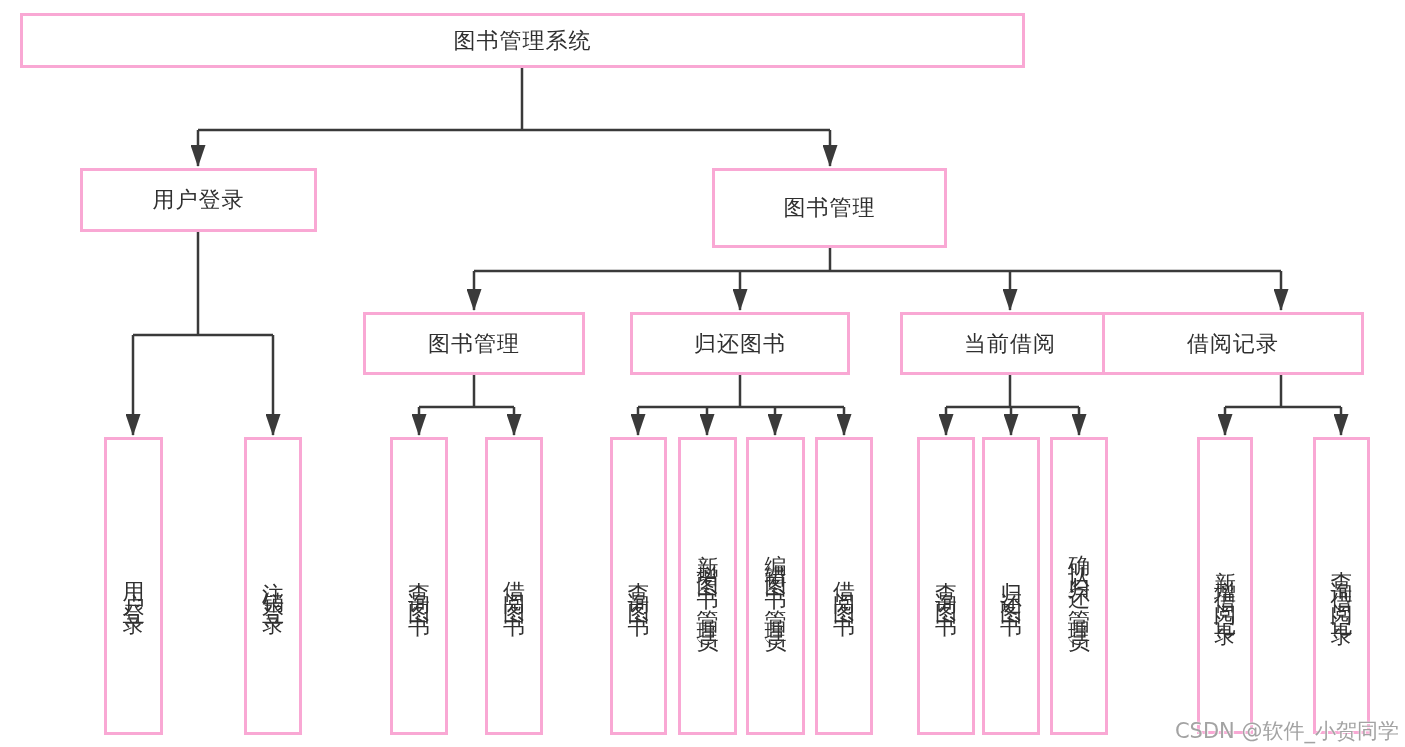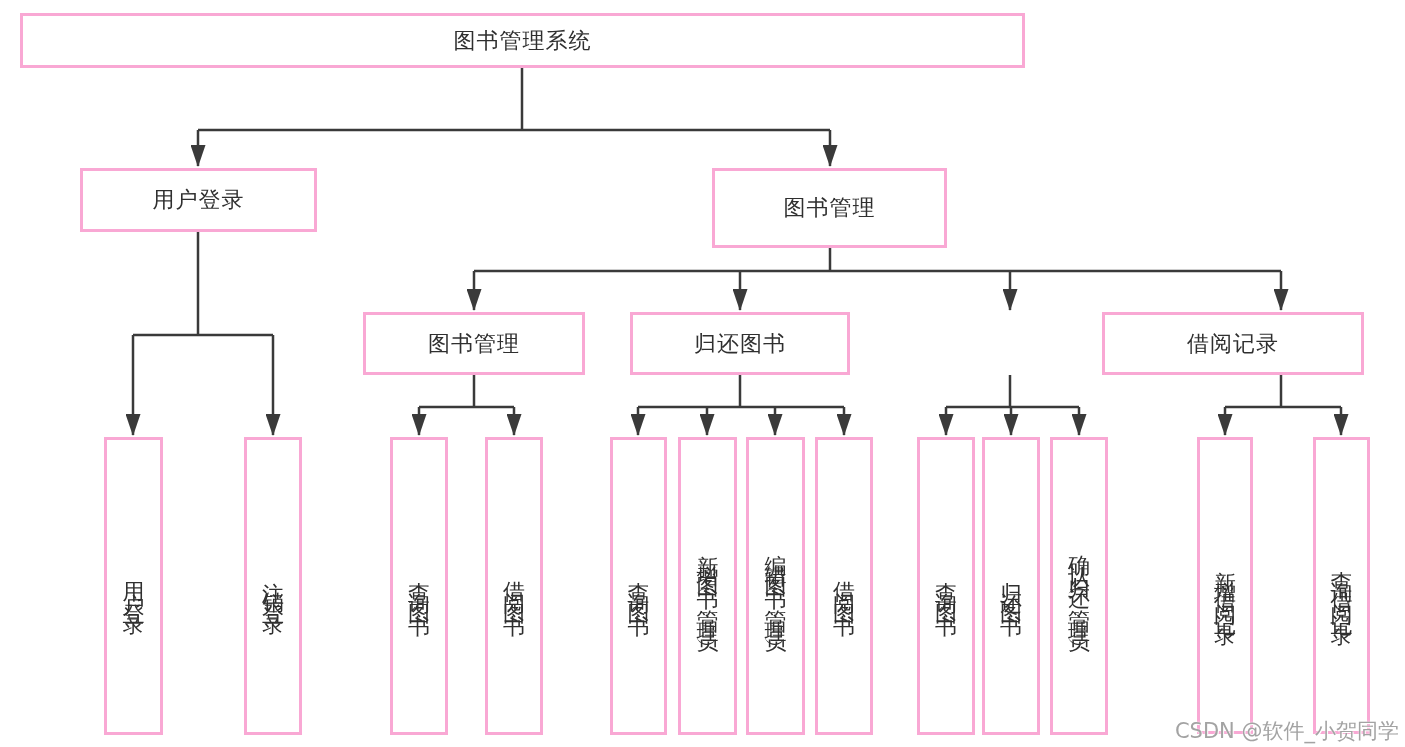--- a/index.html
+++ b/index.html
@@ -117,20 +117,23 @@
   <div class="node hbox" style="left:712px;top:168px;width:235px;height:80px">
     <span>图书管理</span>
   </div>
 
   <div class="node hbox" style="left:363px;top:312px;width:222px;height:63px">
     <span>图书管理</span>
   </div>
   <div class="node hbox" style="left:630px;top:312px;width:220px;height:63px">
     <span>归还图书</span>
   </div>
+  <div class="node hbox" style="left:900px;top:312px;width:220px;height:63px">
+    <span>当前借阅</span>
+  </div>
   <div class="node hbox" style="left:1102px;top:312px;width:262px;height:63px">
     <span>借阅记录</span>
   </div>
 
   <div class="node vbox" style="left:104px;top:437px;width:59px;height:298px">
     <span class="vtext">用户登录</span>
   </div>
   <div class="node vbox" style="left:244px;top:437px;width:58px;height:298px">
     <span class="vtext">注销登录</span>
   </div>

